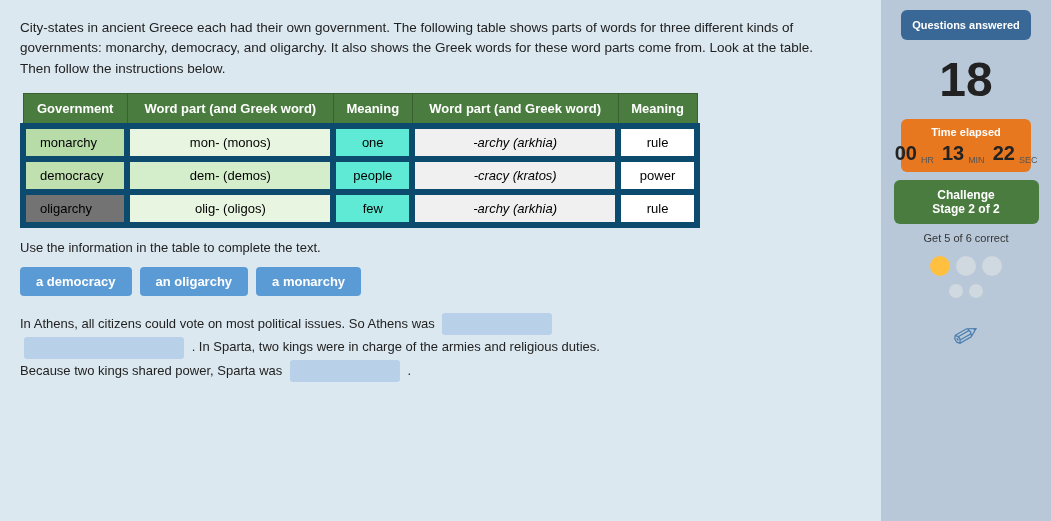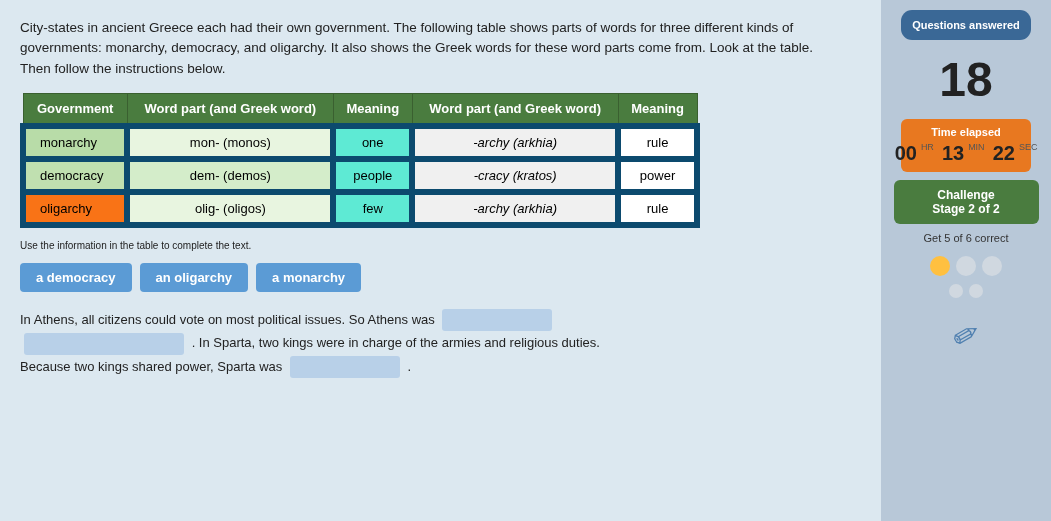--- a/index.html
+++ b/index.html
@@ -71,21 +71,21 @@
     .word-table tr:nth-child(3) td.col-gov { background: #b0d8a0; }
 
     .word-table td.col-word-part-1 {
       background: #f0f0f0;
     }
     .word-table td.col-meaning-1 { background: #5eead4; }
     .word-table td.col-word-part-2 { background: #f0f0f0; font-style: italic; }
     .word-table td.col-meaning-2 { background: #fff; }
 
     .instruction-text {
-      font-size: 10px;
+      font-size: 13px;
       color: #222;
       margin-bottom: 12px;
     }
 
     
     .answer-buttons {
       display: flex;
       gap: 8px;
       margin-bottom: 16px;
     }
@@ -150,21 +150,21 @@
       align-items: center;
       padding: 10px 8px;
       gap: 8px;
     }
 
     .questions-answered-box {
       background: #3a6896;
       color: white;
       text-align: center;
       padding: 8px 10px;
-      border-radius: 11px;
+      border-radius: 6px;
       width: 130px;
     }
 
     .questions-answered-box .label {
       font-size: 11px;
       font-weight: bold;
       line-height: 1.3;
     }
 
     .big-number {
@@ -186,21 +186,21 @@
 
     .time-elapsed-box .label {
       font-size: 11px;
       font-weight: bold;
     }
 
     .time-display {
       display: flex;
       justify-content: center;
       gap: 4px;
-      align-items: flex-start;
+      align-items: flex-end;
       margin-top: 4px;
     }
 
     .time-num {
       font-size: 20px;
       font-weight: bold;
       color: #222;
     }
 
     .time-unit {
@@ -300,21 +300,21 @@
       <td class="col-meaning-2">rule</td>
     </tr>
         <tr>
       <td class="col-gov" style="background:#c0e0b0">democracy</td>
       <td class="col-word-part-1">dem- (demos)</td>
       <td class="col-meaning-1">people</td>
       <td class="col-word-part-2"><em>-cracy (kratos)</em></td>
       <td class="col-meaning-2">power</td>
     </tr>
         <tr>
-      <td class="col-gov" style="background:#f97316">oligarchy</td>
+      <td class="col-gov" style="background:#737373">oligarchy</td>
       <td class="col-word-part-1">olig- (oligos)</td>
       <td class="col-meaning-1">few</td>
       <td class="col-word-part-2"><em>-archy (arkhia)</em></td>
       <td class="col-meaning-2">rule</td>
     </tr>
       </tbody>
   </table>
 
   <p class="instruction-text">Use the information in the table to complete the text.</p>
 

